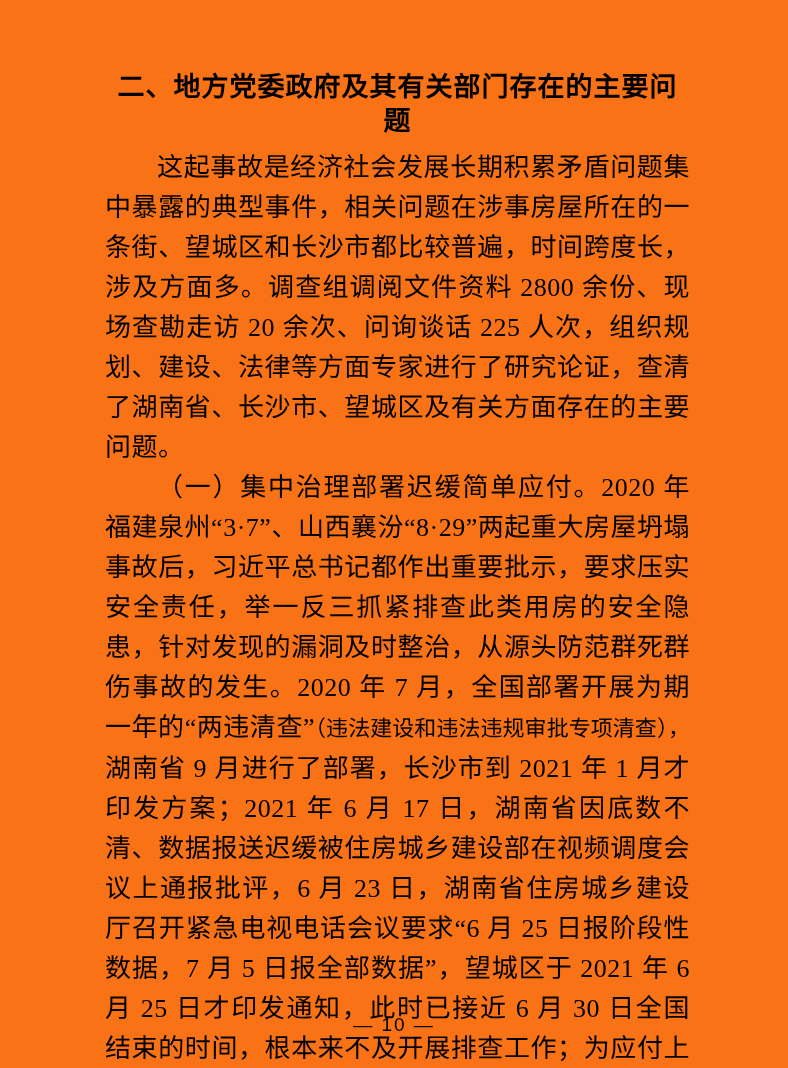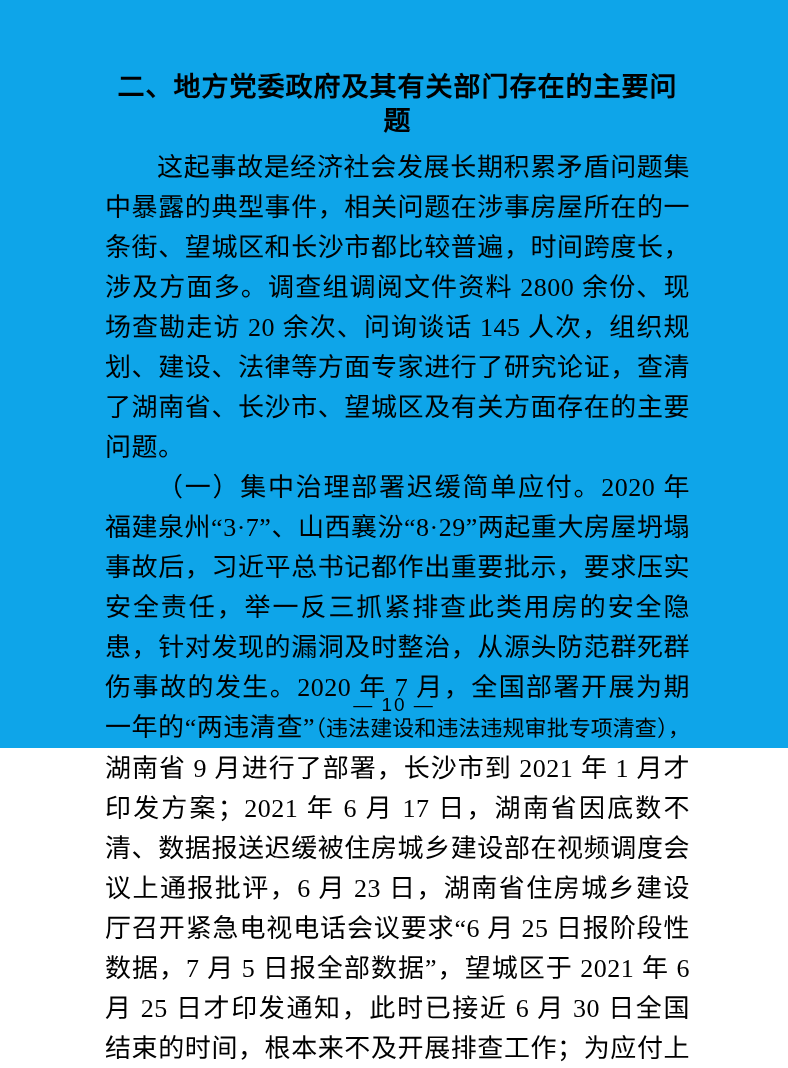--- a/index.html
+++ b/index.html
@@ -6,22 +6,22 @@
     html, body { background: #ffffff; }
     body {
       width: 788px;
       height: 1068px;
       overflow: hidden;
       font-family: "Liberation Serif", "DejaVu Serif", serif;
       color: #000000;
     }
     .page {
       width: 788px;
-      height: 748px;
-      background: #0ea5e9;
+      height: 1068px;
+      background: #f97316;
       position: relative;
     }
     .content {
       padding: 0 98px 0 105px; 
     }
     .section-title {
       font-family: "Liberation Sans", "DejaVu Sans", sans-serif;
       font-weight: bold;
       font-size: 27px;
       line-height: 34px;
@@ -58,20 +58,20 @@
     }
   </style>
 </head>
 <body>
 
 <div class="page">
   <div class="content">
 
     <h2 class="section-title">二、地方党委政府及其有关部门存在的主要问题</h2>
 
-    <p class="para"><span>这起事故是经济社会发展长期积累矛盾问题集中暴露的典型事件，相关问题在涉事房屋所在的一条街、望城区和长沙市都比较普遍，时间跨度长，涉及方面多。调查组调阅文件资料 2800 余份、现场查勘走访 20 余次、问询谈话 145 人次，组织规划、建设、法律等方面专家进行了研究论证，查清了湖南省、长沙市、望城区及有关方面存在的主要问题。</span></p>
+    <p class="para"><span>这起事故是经济社会发展长期积累矛盾问题集中暴露的典型事件，相关问题在涉事房屋所在的一条街、望城区和长沙市都比较普遍，时间跨度长，涉及方面多。调查组调阅文件资料 2800 余份、现场查勘走访 20 余次、问询谈话 225 人次，组织规划、建设、法律等方面专家进行了研究论证，查清了湖南省、长沙市、望城区及有关方面存在的主要问题。</span></p>
 
     <p class="para"><span class="lead-bold">（一）集中治理部署迟缓简单应付。</span><span>2020 年福建泉州“3·7”、山西襄汾“8·29”两起重大房屋坍塌事故后，习近平总书记都作出重要批示，要求压实安全责任，举一反三抓紧排查此类用房的安全隐患，针对发现的漏洞及时整治，从源头防范群死群伤事故的发生。2020 年 7 月，全国部署开展为期一年的“两违清查”</span><span class="small-note">（违法建设和违法违规审批专项清查），</span><span>湖南省 9 月进行了部署，长沙市到 2021 年 1 月才印发方案；2021 年 6 月 17 日，湖南省因底数不清、数据报送迟缓被住房城乡建设部在视频调度会议上通报批评，6 月 23 日，湖南省住房城乡建设厅召开紧急电视电话会议要求“6 月 25 日报阶段性数据，7 月 5 日报全部数据”，望城区于 2021 年 6 月 25 日才印发通知，此时已接近 6 月 30 日全国结束的时间，根本来不及开展排查工作；为应付上级检查，望城区 6 月 29 日先上报排查既有房屋数 217 栋，时隔 6</span></p>
 
   </div>
 
   <div class="page-number">— 10 —</div>
 </div>
 
 </body></html>

